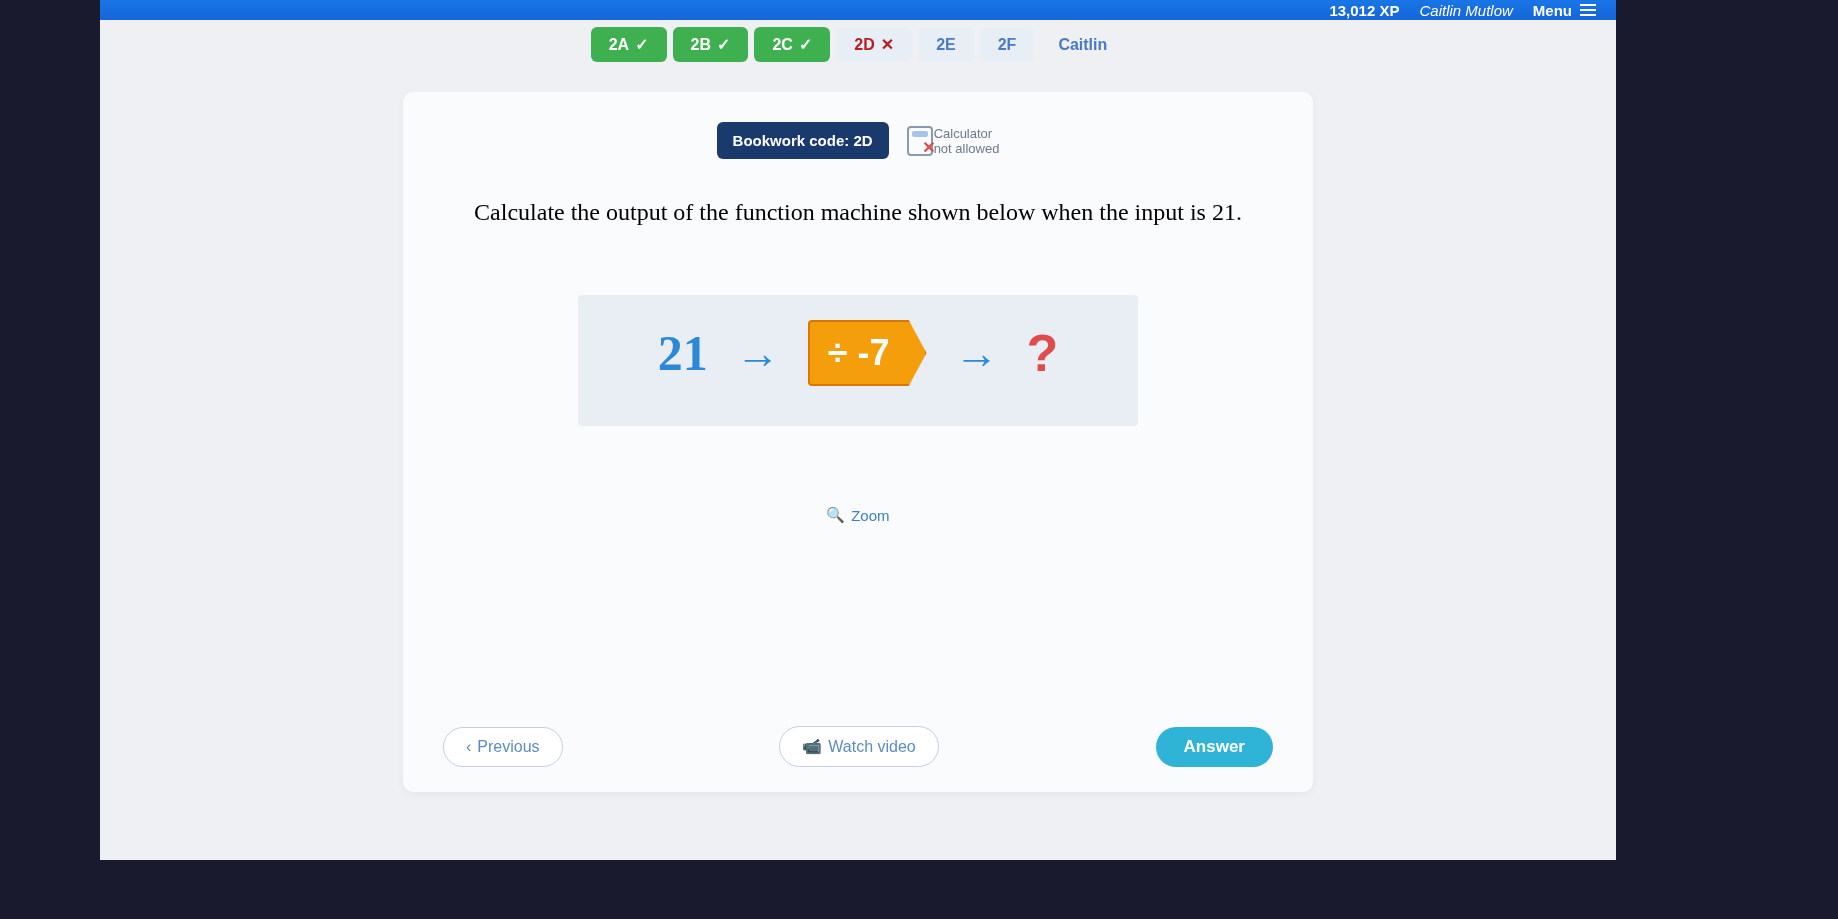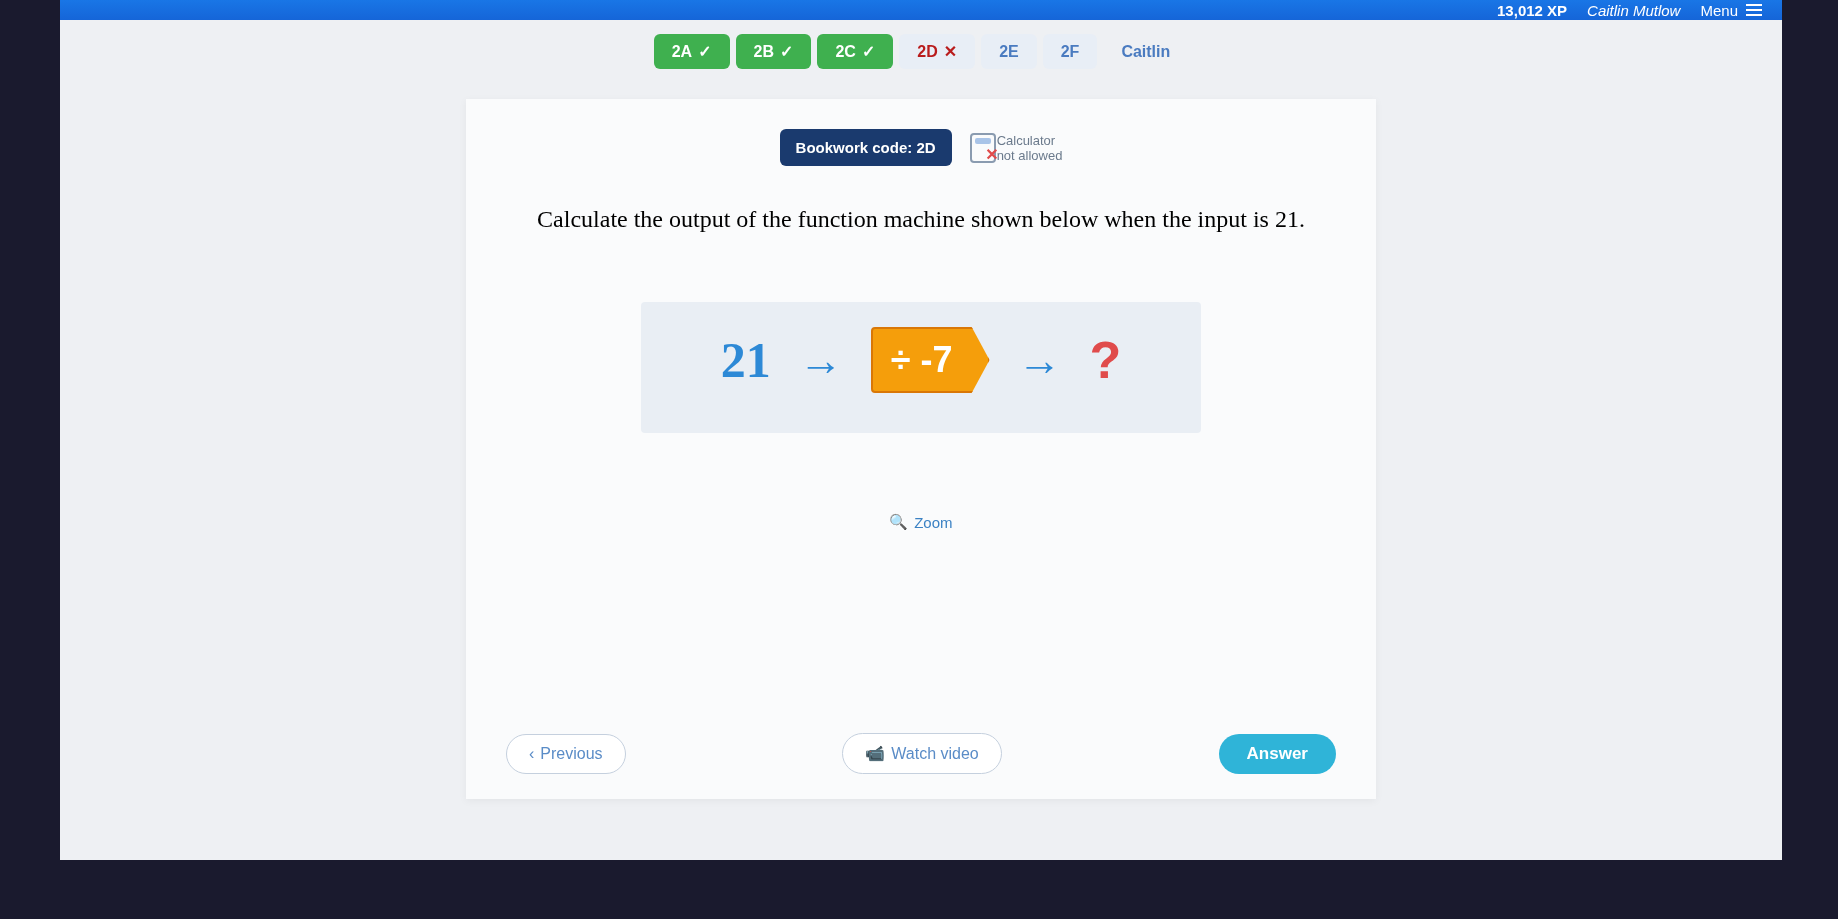--- a/index.html
+++ b/index.html
@@ -4,61 +4,61 @@
   <style>
     * { margin: 0; padding: 0; box-sizing: border-box; }
     body {
       font-family: -apple-system, BlinkMacSystemFont, 'Segoe UI', Arial, sans-serif;
       background: #1a1a2e;
       width: 1838px;
       height: 919px;
       overflow: hidden;
     }
     .screen {
-      width: 1722px;
+      width: 1516px;
       height: 860px;
       background: #eef0f3;
-      margin-left: 60px;
+      margin-left: 100px;
       position: relative;
     }
     .header {
       background: linear-gradient(to bottom, #1976e6, #1565d8);
       height: 20px;
       display: flex;
       justify-content: flex-end;
       align-items: center;
       padding-right: 20px;
       color: white;
       font-size: 15px;
       gap: 20px;
     }
     .header-xp { font-weight: 600; }
     .header-user { font-weight: 400; font-style: italic; }
     .menu-btn {
       display: flex;
       align-items: center;
       gap: 8px;
-      font-weight: 400;
+      font-weight: 700;
       cursor: pointer;
     }
     .hamburger {
       display: inline-flex;
       flex-direction: column;
       gap: 3px;
     }
     .hamburger span {
       width: 16px;
       height: 2px;
       background: white;
     }
     .tabs {
       display: flex;
       justify-content: center;
       gap: 6px;
-      padding-top: 14px;
+      padding-top: 7px;
     }
     .tab {
       padding: 8px 18px;
       border-radius: 6px;
       font-weight: 600;
       font-size: 16px;
       cursor: pointer;
       display: flex;
       align-items: center;
       gap: 6px;
@@ -67,21 +67,21 @@
     .tab.wrong { background: #e8eef6; color: #b91c1c; }
     .tab.pending { background: #e8eef6; color: #4a7bc0; }
     .tab.summary { background: transparent; color: #4a7bc0; }
     .check-icon::after { content: "✓"; font-weight: bold; }
     .cross-icon::after { content: "✕"; font-weight: bold; }
     .card {
       background: #fafbfc;
       margin: 30px auto 0;
       width: 910px;
       height: 700px;
-      border-radius: 0;
+      border-radius: 10px;
       padding: 30px 40px 20px;
       position: relative;
       box-shadow: 0 2px 8px rgba(0,0,0,0.05);
     }
     .card-head {
       display: flex;
       justify-content: center;
       align-items: center;
       gap: 18px;
       margin-bottom: 35px;

